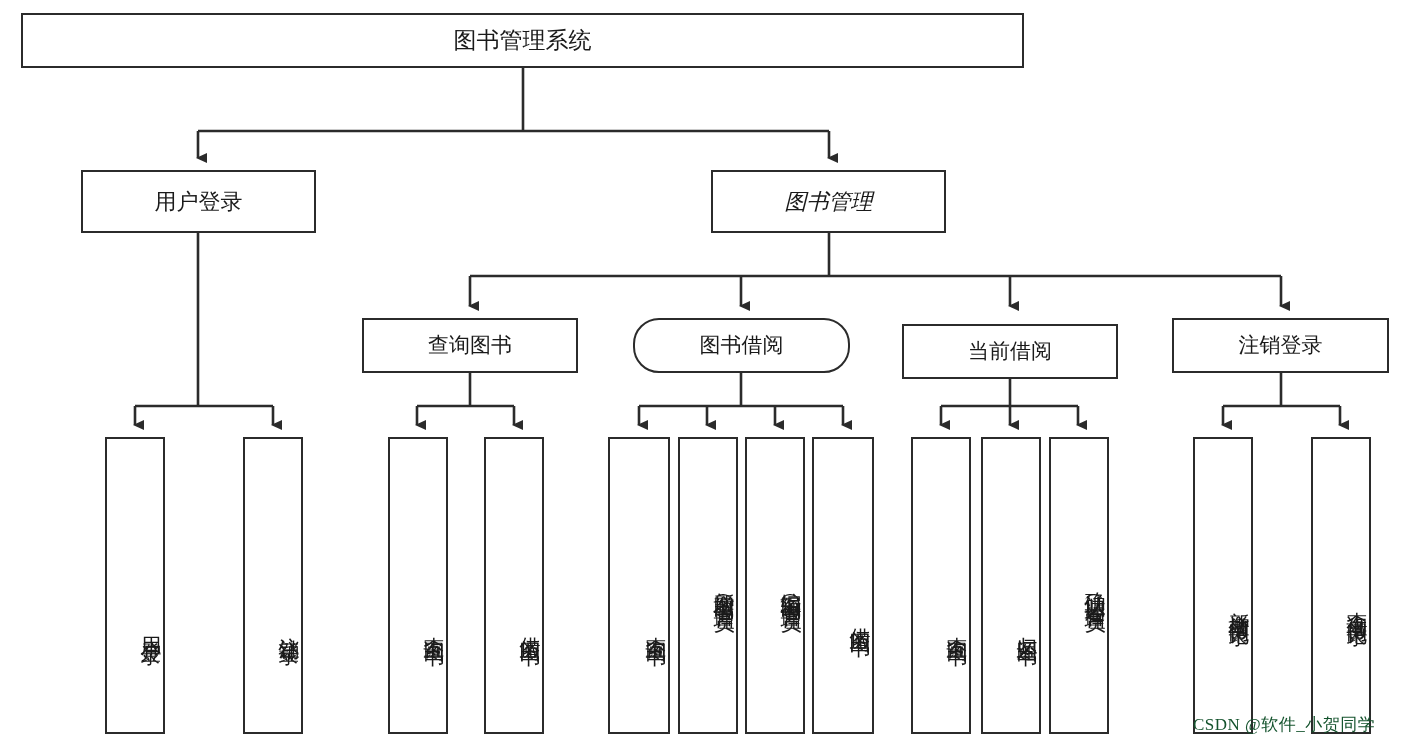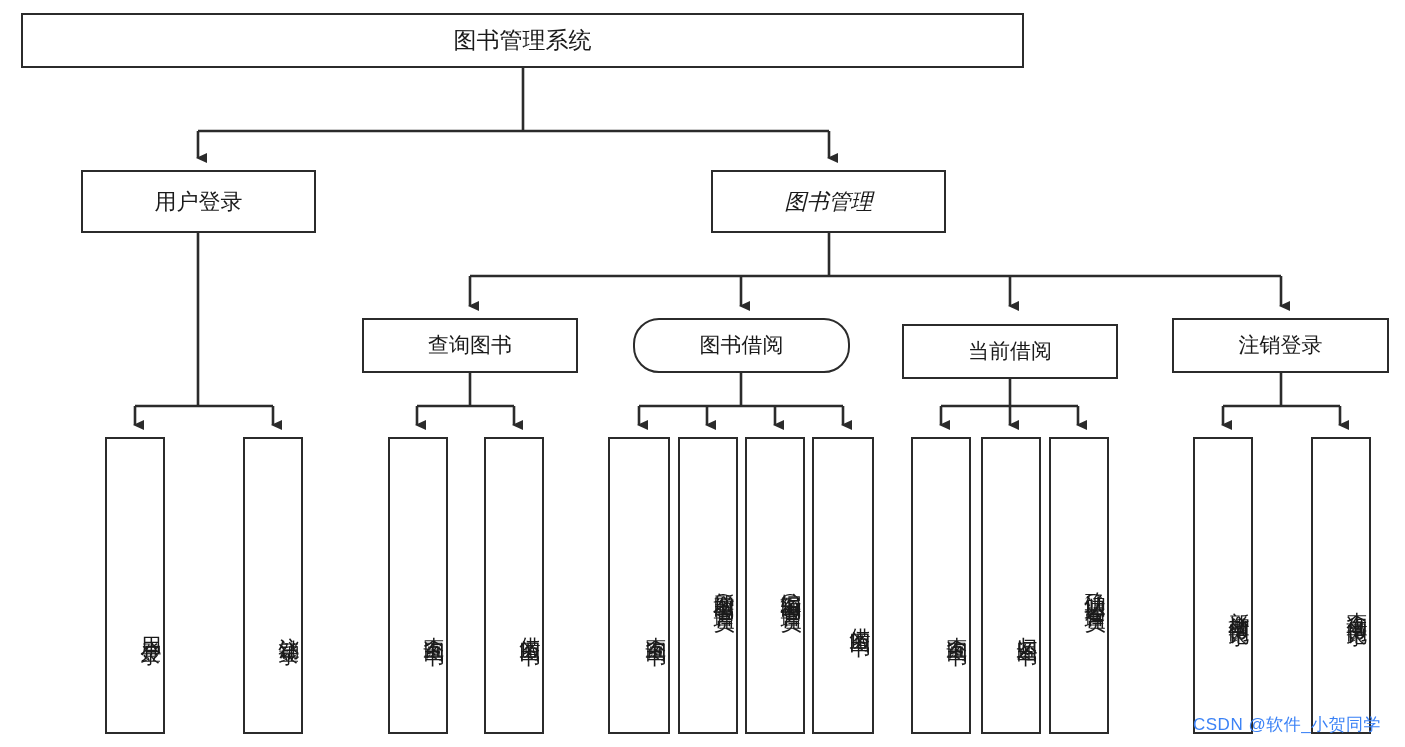--- a/index.html
+++ b/index.html
@@ -54,25 +54,25 @@
   #edges {
     position: absolute;
     left: 0;
     top: 0;
     width: 1405px;
     height: 747px;
     pointer-events: none;
   }
   .watermark {
     position: absolute;
-    color: #3b82f6;
+    color: #14532d;
     font-size: 17px;
     letter-spacing: 0.5px;
     white-space: nowrap;
-    font-family: Liberation Sans, sans-serif;
+    font-family: Liberation Serif, serif;
   }
 </style>
 </head>
 <body>
 
 <div id="canvas">
 
   <svg id="edges" viewBox="0 0 1405 747" xmlns="http://www.w3.org/2000/svg">
     <defs>
       <marker id="arrow" markerWidth="12" markerHeight="12" refX="5" refY="9" orient="auto" markerUnits="userSpaceOnUse">

